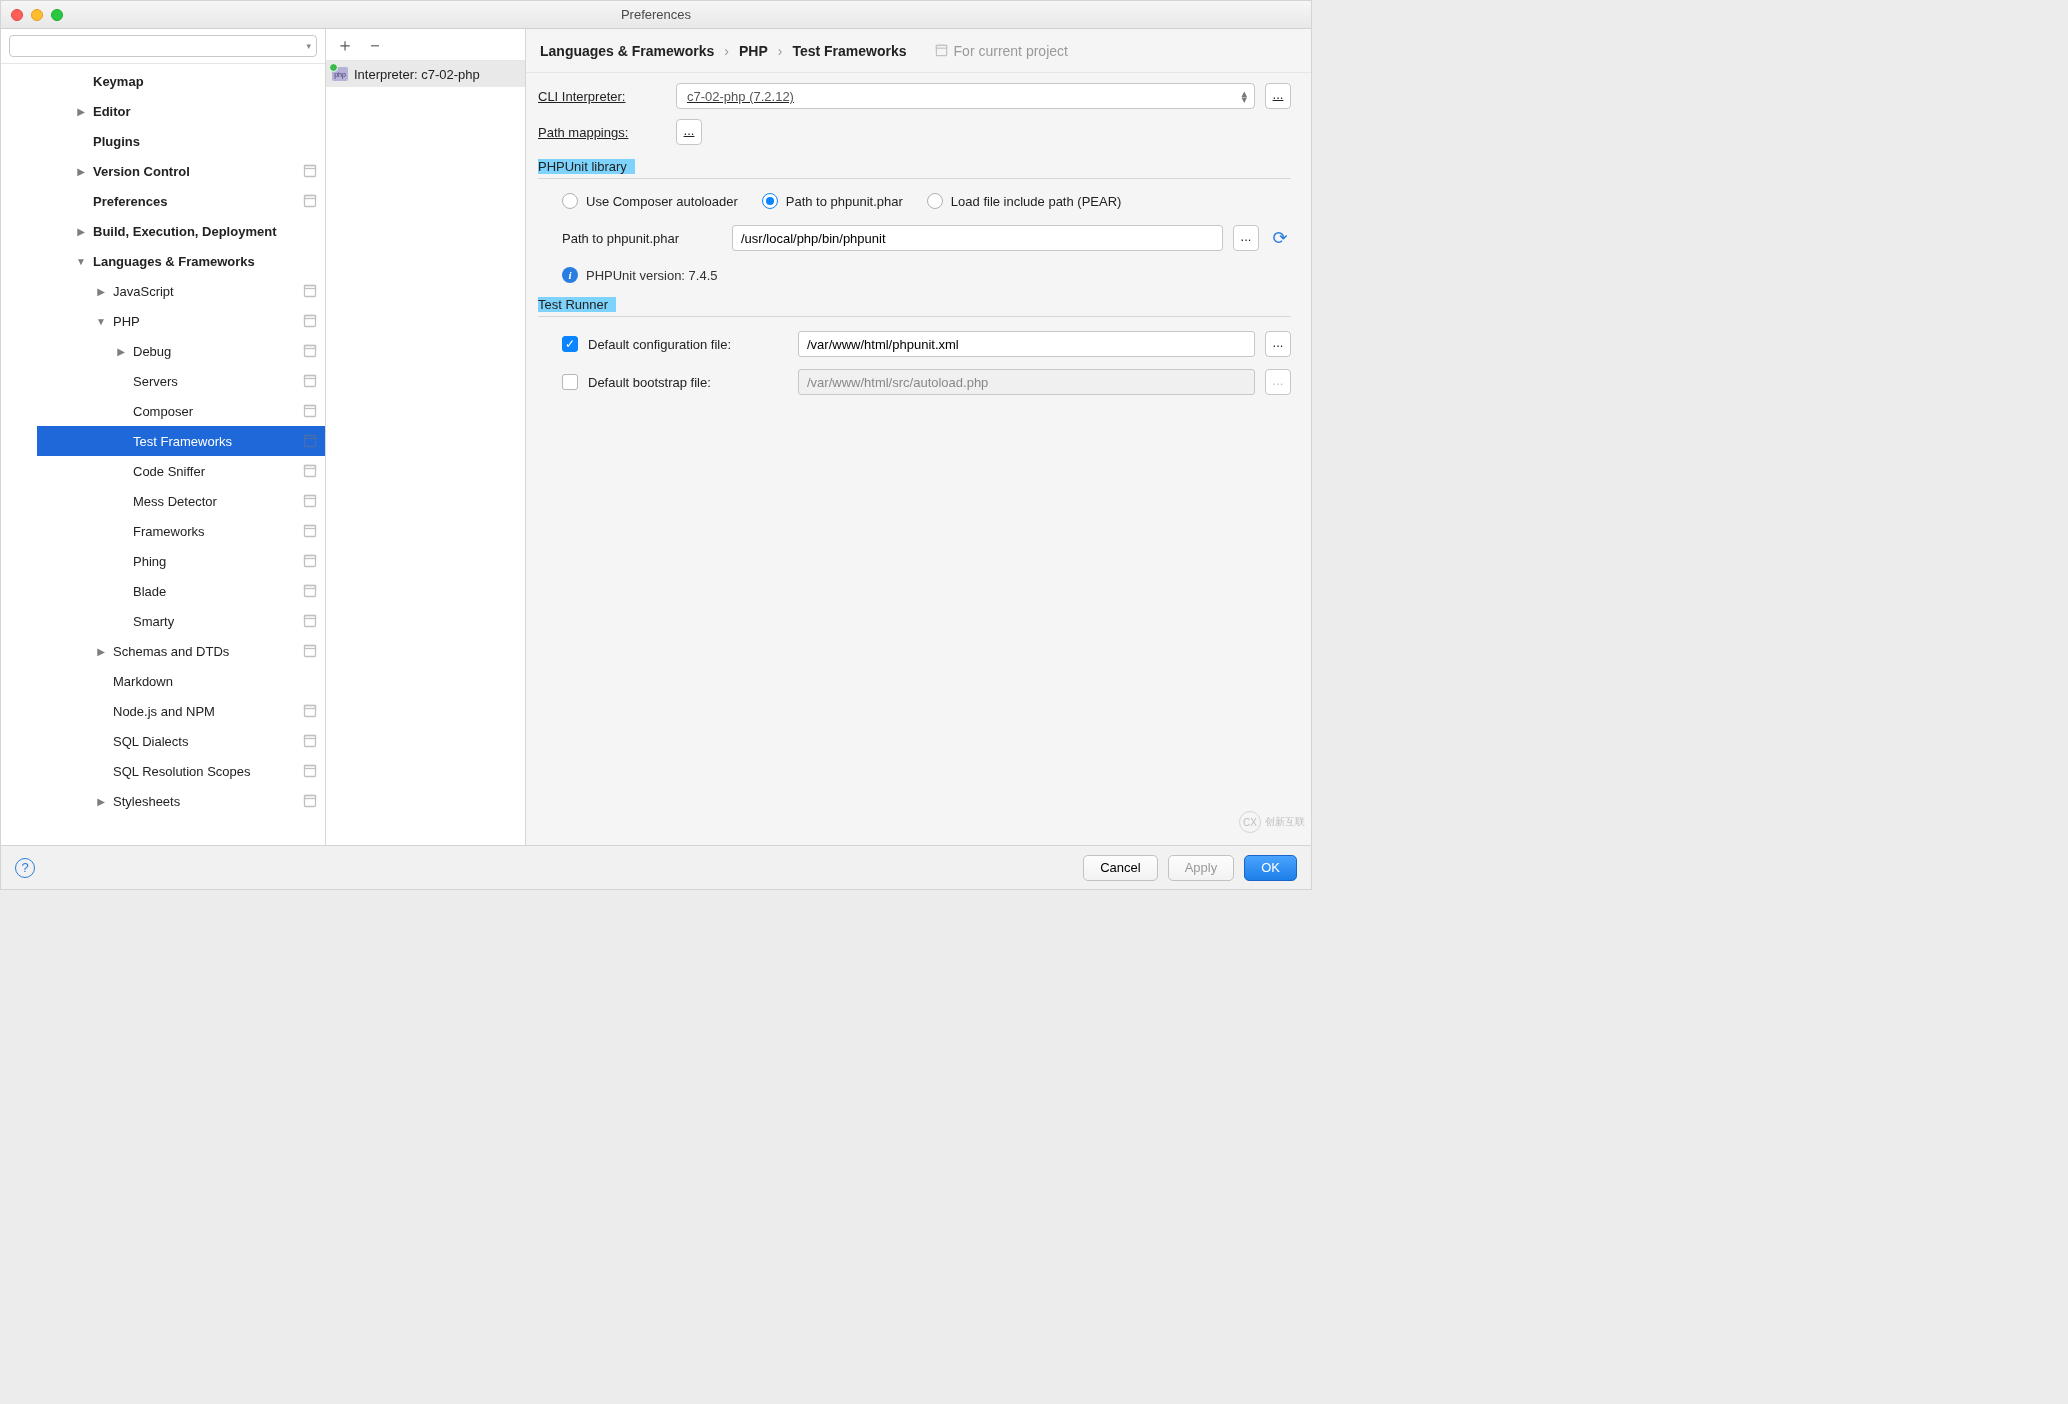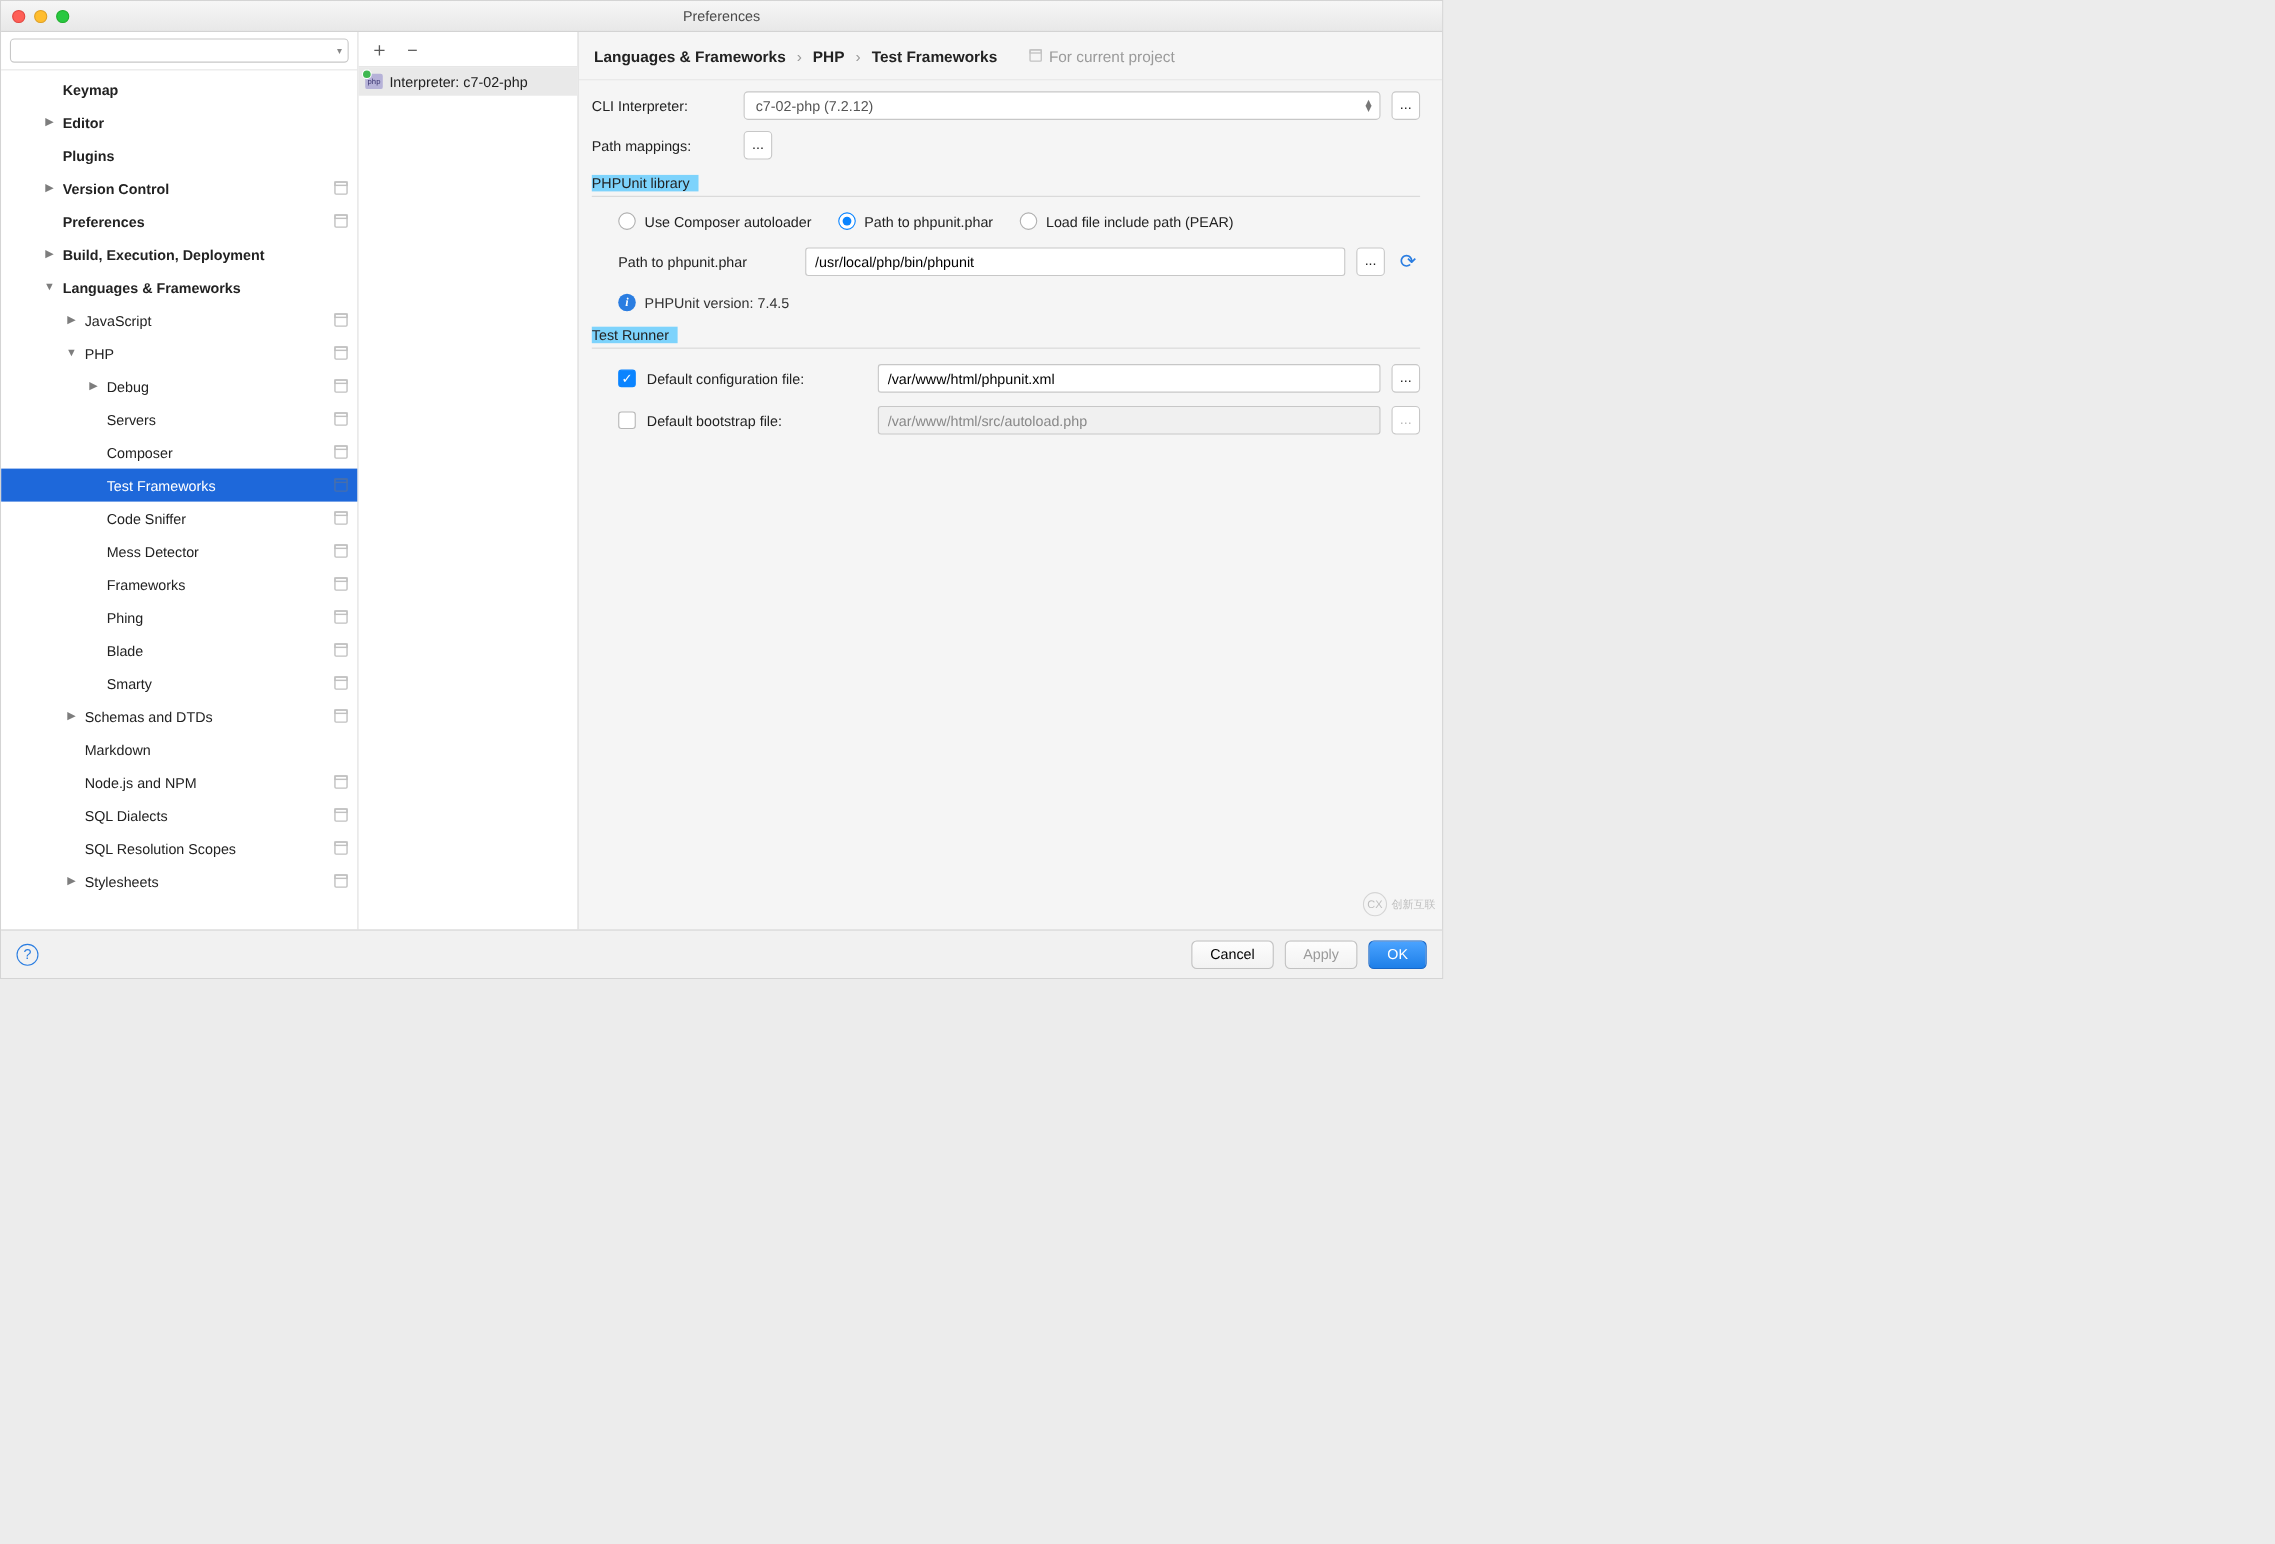--- a/index.html
+++ b/index.html
@@ -21,21 +21,21 @@
 .body { flex: 1; display: flex; min-height: 0; }
 
 
 .sidebar { width: 325px; background: #fff; border-right: 1px solid #d6d6d6; display: flex; flex-direction: column; }
 .search-wrap { padding: 6px 8px; border-bottom: 1px solid #e6e6e6; }
 .search { width: 100%; height: 22px; border: 1px solid #c8c8c8; border-radius: 4px; padding: 0 6px 0 22px; font-size: 12px; background: #fff; position: relative; }
 .search-box { position: relative; }
 .search-q { position: absolute; left: 7px; top: 50%; transform: translateY(-50%); color: #888; font-size: 12px; pointer-events: none; }
 .search-caret { position: absolute; right: 6px; top: 50%; transform: translateY(-50%); color: #888; font-size: 9px; pointer-events: none; }
 
-.tree { flex: 1; overflow: auto; font-size: 13px; padding-top: 2px; }
+.tree { flex: 1; overflow: auto; font-size: 13px; padding-top: 2px; padding-left: 36px; }
 .ti { display: flex; align-items: center; height: 30px; cursor: default; position: relative; }
 .ti .arrow { width: 12px; text-align: center; color: #7d7d7d; font-size: 10px; }
 .ti .label { flex: 1; white-space: nowrap; overflow: hidden; text-overflow: ellipsis; }
 .ti .scope-icon { width: 14px; height: 14px; margin-right: 8px; opacity: 0.45; }
 .ti.bold .label { font-weight: 600; }
 .ti.sel { background: #1e68da; color: #fff; }
 .ti.sel .arrow { color: #fff; }
 .pad-1 { padding-left: 38px; }
 .pad-2 { padding-left: 58px; }
 .pad-3 { padding-left: 78px; }
@@ -52,21 +52,21 @@
 
 .right { flex: 1; display: flex; flex-direction: column; min-width: 0; }
 .crumbs { height: 44px; display: flex; align-items: center; padding: 0 14px; gap: 10px; border-bottom: 1px solid #e6e6e6; font-size: 14px; }
 .crumbs .c { font-weight: 600; color: #222; }
 .crumbs .sep { color: #9a9a9a; }
 .crumbs .hint { margin-left: 18px; color: #9a9a9a; font-weight: 400; display: flex; align-items: center; gap: 6px; }
 .scope-icon-sm { width: 13px; height: 13px; opacity: 0.55; }
 
 .content { flex: 1; padding: 10px 20px 10px 12px; overflow: auto; }
 
-.frow { display: flex; align-items: center; margin-bottom: 10px; gap: 10px; }
+.frow { display: flex; align-items: center; margin-bottom: 10px; gap: 10px; text-decoration: underline; }
 .flabel { width: 128px; font-size: 13px; color: #222; }
 .fctl { flex: 1; position: relative; }
 .select { width: 100%; height: 26px; border: 1px solid #c7c7c7; border-radius: 4px; background: #fff; padding: 0 24px 0 10px; font-size: 13px; color: #555; display: flex; align-items: center; }
 .select-caret { position: absolute; right: 8px; top: 50%; transform: translateY(-50%); color: #777; font-size: 11px; display: flex; flex-direction: column; line-height: 6px; }
 .tinput { width: 100%; height: 26px; border: 1px solid #c7c7c7; border-radius: 3px; background: #fff; padding: 0 8px; font-size: 13px; }
 .tinput.ro { background: #f0f0f0; color: #888; }
 .btn-dots { width: 26px; height: 26px; border: 1px solid #c7c7c7; border-radius: 4px; background: #fff; font-size: 13px; text-align: center; line-height: 22px; cursor: default; }
 
 .grp { margin-top: 14px; }
 .grp-title { font-size: 13px; color: #222; border-bottom: 1px solid #d7d7d7; padding-bottom: 4px; margin-bottom: 14px; position: relative; }

